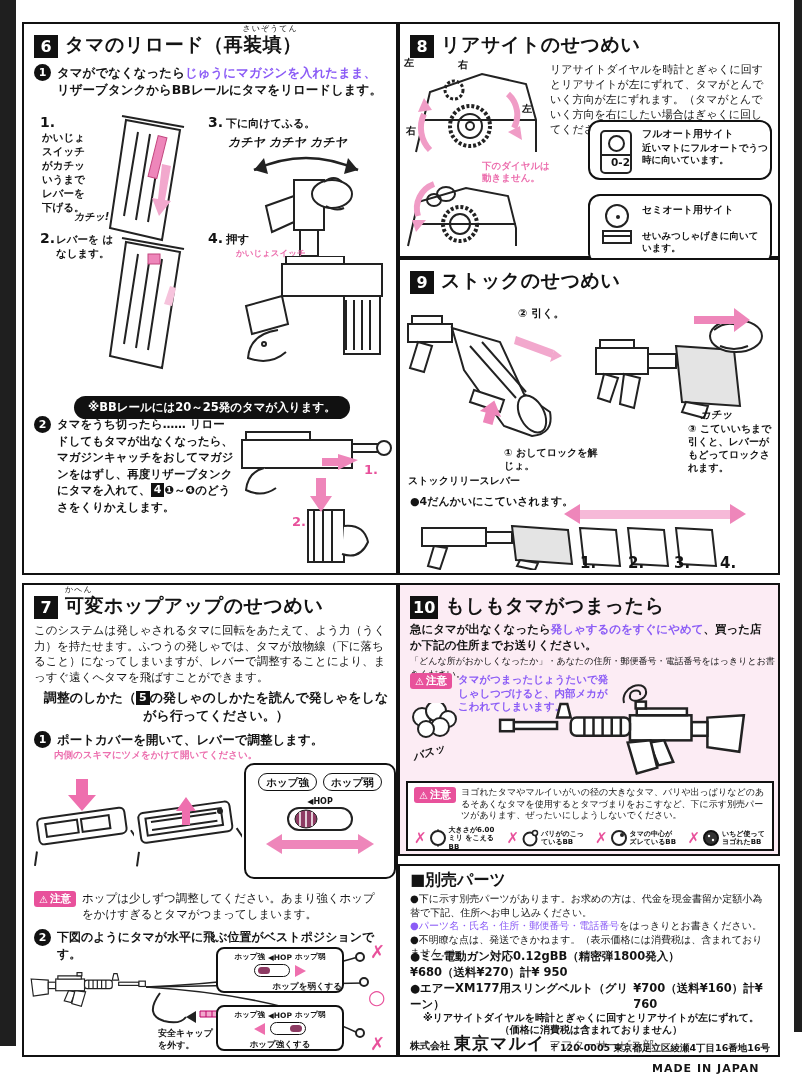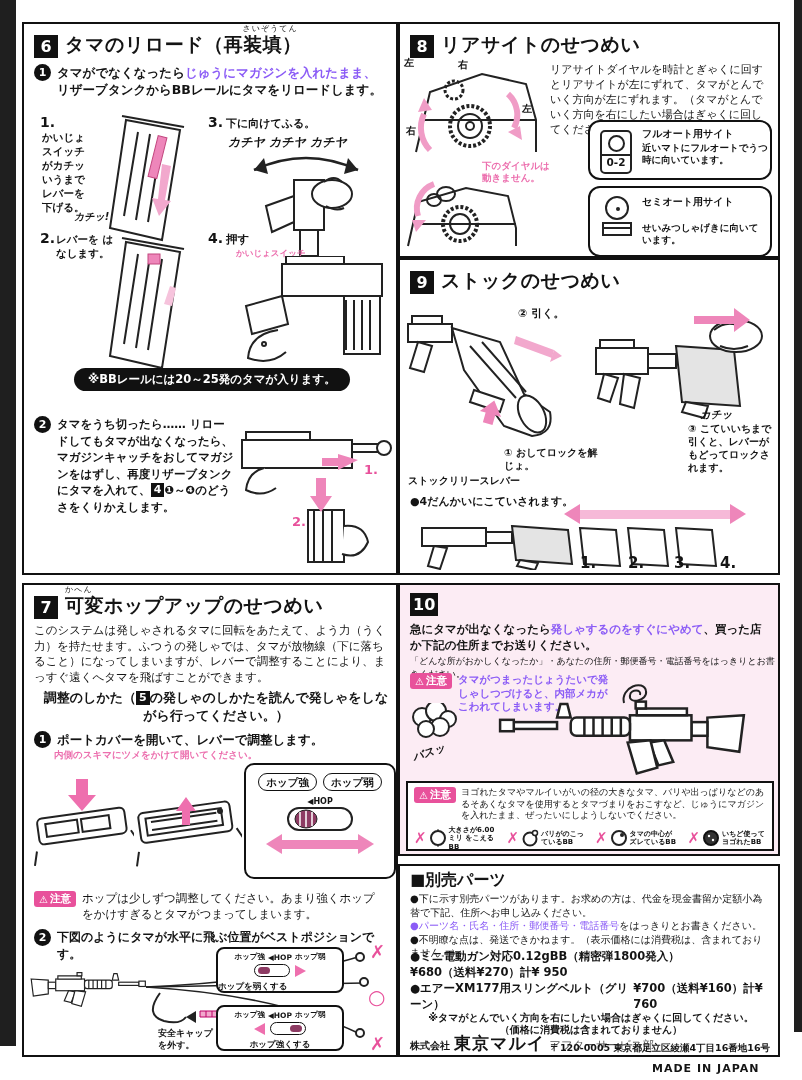--- a/index.html
+++ b/index.html
@@ -129,21 +129,21 @@
         <rect x="62" y="8" width="100" height="32"></rect>
         <rect x="66" y="0" width="58" height="8"></rect>
         <path d="M62 40 L26 50 L32 78 L68 68 Z"></path>
         <rect x="124" y="40" width="36" height="58"></rect>
         <path d="M126 44 v50 M134 44 v50 M142 44 v50 M150 44 v50" fill="none"></path>
         <path d="M58 74 q-28 4 -30 28 q22 8 38 -6"></path>
         <circle cx="44" cy="88" r="2"></circle>
       </g>
     </svg>
   </div>
-  <div class="pillnote" style="left:50px;top:344px">※BBレールには20～25発のタマが入ります。</div>
+  <div class="pillnote" style="left:50px;top:372px">※BBレールには20～25発のタマが入ります。</div>
   <div class="step abs" style="left:10px;top:392px;width:200px">
     <span class="stepnum">2</span>
     <div style="font-size:11.5px;line-height:16.5px;font-weight:bold">
       <span>タマをうち切ったら…… リロードしてもタマが出なくなったら、マガジンキャッチをおしてマガジンをはずし、再度リザーブタンクにタマを入れて、</span><span class="sqbadge">4</span><span>❶～❹</span><span>のどうさをくりかえします。</span>
     </div>
   </div>
   <svg class="abs" style="left:214px;top:392px" width="156" height="152" viewBox="0 0 156 152">
     <g fill="#fff" stroke="#222" stroke-width="2">
       <rect x="4" y="24" width="110" height="28"></rect>
       <rect x="8" y="16" width="64" height="8"></rect>
@@ -234,21 +234,21 @@
       <polygon points="158,68 168,62 168,74" fill="#222"></polygon>
       <path d="M172 62 h20 l4 3 l-4 3 h-20 z M178 62 v6 M184 62 v6 M190 62 v6" stroke="#b06" fill="#f2a8cd" stroke-width="1"></path>
     </svg>
     <div class="callout" style="left:188px;top:-2px;width:128px;height:46px;border-radius:8px">
       <div style="display:flex;gap:3px;justify-content:center;align-items:center;margin-top:3px">
         <span class="tinyhop">ホップ強</span>
         <span class="tinyhop">◀HOP</span>
         <span class="tinyhop">ホップ弱</span>
       </div>
       <div style="text-align:center"><span class="minilever"><i style="left:3px"></i></span> <span class="ar r"></span></div>
-      <div style="text-align:left;font-size:8.5px;font-weight:bold">ホップを弱くする</div>
+      <div style="text-align:right;font-size:8.5px;font-weight:bold">ホップを弱くする</div>
     </div>
     <div class="callout" style="left:188px;top:56px;width:128px;height:46px;border-radius:8px">
       <div style="display:flex;gap:3px;justify-content:center;align-items:center;margin-top:3px">
         <span class="tinyhop">ホップ強</span>
         <span class="tinyhop">◀HOP</span>
         <span class="tinyhop">ホップ弱</span>
       </div>
       <div style="text-align:center"><span class="ar l"></span> <span class="minilever"><i style="right:3px"></i></span></div>
       <div style="text-align:center;font-size:8.5px;font-weight:bold">ホップ強くする</div>
     </div>
@@ -295,27 +295,27 @@
         <ellipse cx="30" cy="28" rx="7" ry="6"></ellipse>
       </g>
       <path d="M14 44 A26 26 0 0 1 30 12" fill="none" stroke="#f09cc6" stroke-width="6"></path>
       <polygon points="8,48 22,48 12,60" fill="#f09cc6"></polygon>
     </svg>
   </div>
   <div class="callout" style="left:188px;top:96px;width:184px;height:60px;border-radius:12px">
     <div class="abs" style="left:10px;top:8px;width:34px">
       <div style="width:32px;height:44px;border:2px solid #222;border-radius:5px">
         <div style="width:17px;height:17px;border:2px solid #222;border-radius:50%;margin:3px auto 2px"></div>
-        <div style="border-top:2px solid #222;font-size:10.5px;font-weight:bold;text-align:center">0-2</div>
+        <div style="border-top:2px solid #222;font-size:10.5px;font-weight:bold;text-align:right">0-2</div>
       </div>
     </div>
     <div class="abs" style="left:52px;top:6px;width:124px;font-size:10px;font-weight:bold;line-height:12.5px">フルオート用サイト</div>
     <div class="abs" style="left:52px;top:20px;width:126px;font-size:9.5px;line-height:12px;font-weight:bold">近いマトにフルオートでうつ時に向いています。</div>
   </div>
-  <div class="callout" style="left:188px;top:162px;width:184px;height:71px;border-radius:12px">
+  <div class="callout" style="left:188px;top:170px;width:184px;height:71px;border-radius:12px">
     <div class="abs" style="left:12px;top:8px">
       <div style="width:24px;height:24px;border:2px solid #222;border-radius:50%;margin:0 auto;position:relative">
           <i style="position:absolute;left:9px;top:9px;width:4px;height:4px;background:#222;border-radius:50%"></i>
         </div>
       <div style="width:30px;height:7px;border:2px solid #222;margin-top:2px"></div>
       <div style="width:30px;height:7px;border:2px solid #222;border-top:0"></div>
     </div>
     <div class="abs" style="left:52px;top:8px;width:124px;font-size:10px;font-weight:bold;line-height:12.5px">セミオート用サイト</div>
     <div class="abs" style="left:52px;top:34px;width:126px;font-size:9.5px;line-height:12px;font-weight:bold">せいみつしゃげきに向いています。</div>
   </div>
@@ -374,20 +374,21 @@
     <span class="abs num" style="left:160px;top:44px;font-size:15px">1.</span>
     <span class="abs num" style="left:208px;top:44px;font-size:15px">2.</span>
     <span class="abs num" style="left:254px;top:44px;font-size:15px">3.</span>
     <span class="abs num" style="left:300px;top:44px;font-size:15px">4.</span>
   </div>
 </section>
 
 <section class="box" id="box10" style="left:398px;top:583px;width:382px;height:273px;background:#fcecf4">
   <div class="sechead">
     <span class="secnum">10</span>
+    <span class="sectitle">もしもタマがつまったら</span>
   </div>
   <p class="abs" style="left:10px;top:36px;width:362px;font-size:11.5px;line-height:16px;font-weight:bold">
     <span>急にタマが出なくなったら</span><span class="pink">発しゃするのをすぐにやめて</span><span>、買った店か下記の住所までお送りください。</span>
   </p>
   <p class="abs" style="left:10px;top:70px;width:366px;font-size:9px">「どんな所がおかしくなったか」・あなたの住所・郵便番号・電話番号をはっきりとお書きください。</p>
   <div class="abs" style="left:10px;top:88px;display:flex;gap:6px;align-items:flex-start">
     <span class="cbadge">
         <span class="tri">⚠</span>
         <span>注意</span>
       </span>
@@ -408,21 +409,21 @@
   <span class="abs" style="left:12px;top:160px;font-size:11px;font-weight:bold;font-style:italic;transform:rotate(-18deg)">バスッ</span>
   <svg class="abs" style="left:218px;top:92px" width="34" height="30" viewBox="0 0 34 30">
     <path d="M6 26 C2 10 26 2 28 14 C30 24 10 28 12 18 C13 12 24 12 22 18" fill="none" stroke="#222" stroke-width="2"></path>
   </svg>
   <div class="abs" style="left:6px;top:196px;width:368px;height:70px;border:2px solid #111;background:#fff">
     <div style="display:flex;gap:5px;align-items:flex-start;padding:4px 6px">
       <span class="cbadge">
           <span class="tri">⚠</span>
           <span>注意</span>
         </span>
-      <span style="font-size:9px;line-height:11.5px">ヨゴれたタマやマルイいがいの径の大きなタマ、バリや出っぱりなどのあるそあくなタマを使用するとタマづまりをおこすなど、じゅうにマガジンを入れたまま、ぜったいにしようしないでください。</span>
+      <span style="font-size:9px;line-height:11.5px">ヨゴれたタマやマルイいがいの径の大きなタマ、バリや出っぱりなどのあるそあくなタマを使用するとタマづまりをおこすなど、下に示す別売パーツがあります、ぜったいにしようしないでください。</span>
     </div>
     <div style="display:flex;justify-content:space-between;padding:0 6px">
       <div style="display:flex;align-items:center;gap:2px">
         <span class="mark" style="font-size:15px">✗</span>
         <svg width="18" height="18" viewBox="0 0 18 18">
             <circle cx="9" cy="9" r="7" fill="#fff" stroke="#222" stroke-width="2"></circle>
             <path d="M9 0 v3 M9 15 v3" stroke="#222"></path>
           </svg>
         <span style="font-size:7px;font-weight:bold;width:48px;line-height:8.5px">大きさが6.00ミリ をこえるBB</span>
       </div>
@@ -468,21 +469,21 @@
       </div>
     <div class="parts-item">
         <span>¥680（送料¥270）計¥ 950</span>
       </div>
     <div class="parts-item">
         <span>●エアーXM177用スリングベルト（グリーン）</span>
         <span>¥700（送料¥160）計¥ 760</span>
       </div>
   </div>
   <div class="abs" style="left:0;top:146px;width:382px;text-align:center;font-size:10px;font-weight:bold;line-height:12px">
-    <span>※タマがとんでいく方向を右にしたい場合はぎゃくに回してください。</span><br><span>（価格に消費税は含まれておりません）</span>
+    <span>※リアサイトダイヤルを時計とぎゃくに回すとリアサイトが左にずれて。</span><br><span>（価格に消費税は含まれておりません）</span>
   </div>
   <div class="abs" style="left:10px;top:166px;display:flex;align-items:baseline;gap:4px">
     <span style="font-size:10px;font-weight:bold">株式会社</span>
     <span style="font-size:17px;font-weight:bold;letter-spacing:1px">東京マルイ</span>
     <span style="font-size:11.5px;color:#555">アフターサービス部</span>
   </div>
   <div class="abs" style="right:8px;top:176px;font-size:9.5px;font-weight:bold">〒120-0005 東京都足立区綾瀬4丁目16番地16号</div>
 </section>
 
 <div class="abs" style="left:652px;top:1062px;font-size:11px;font-weight:bold;letter-spacing:1px">MADE IN JAPAN</div>

